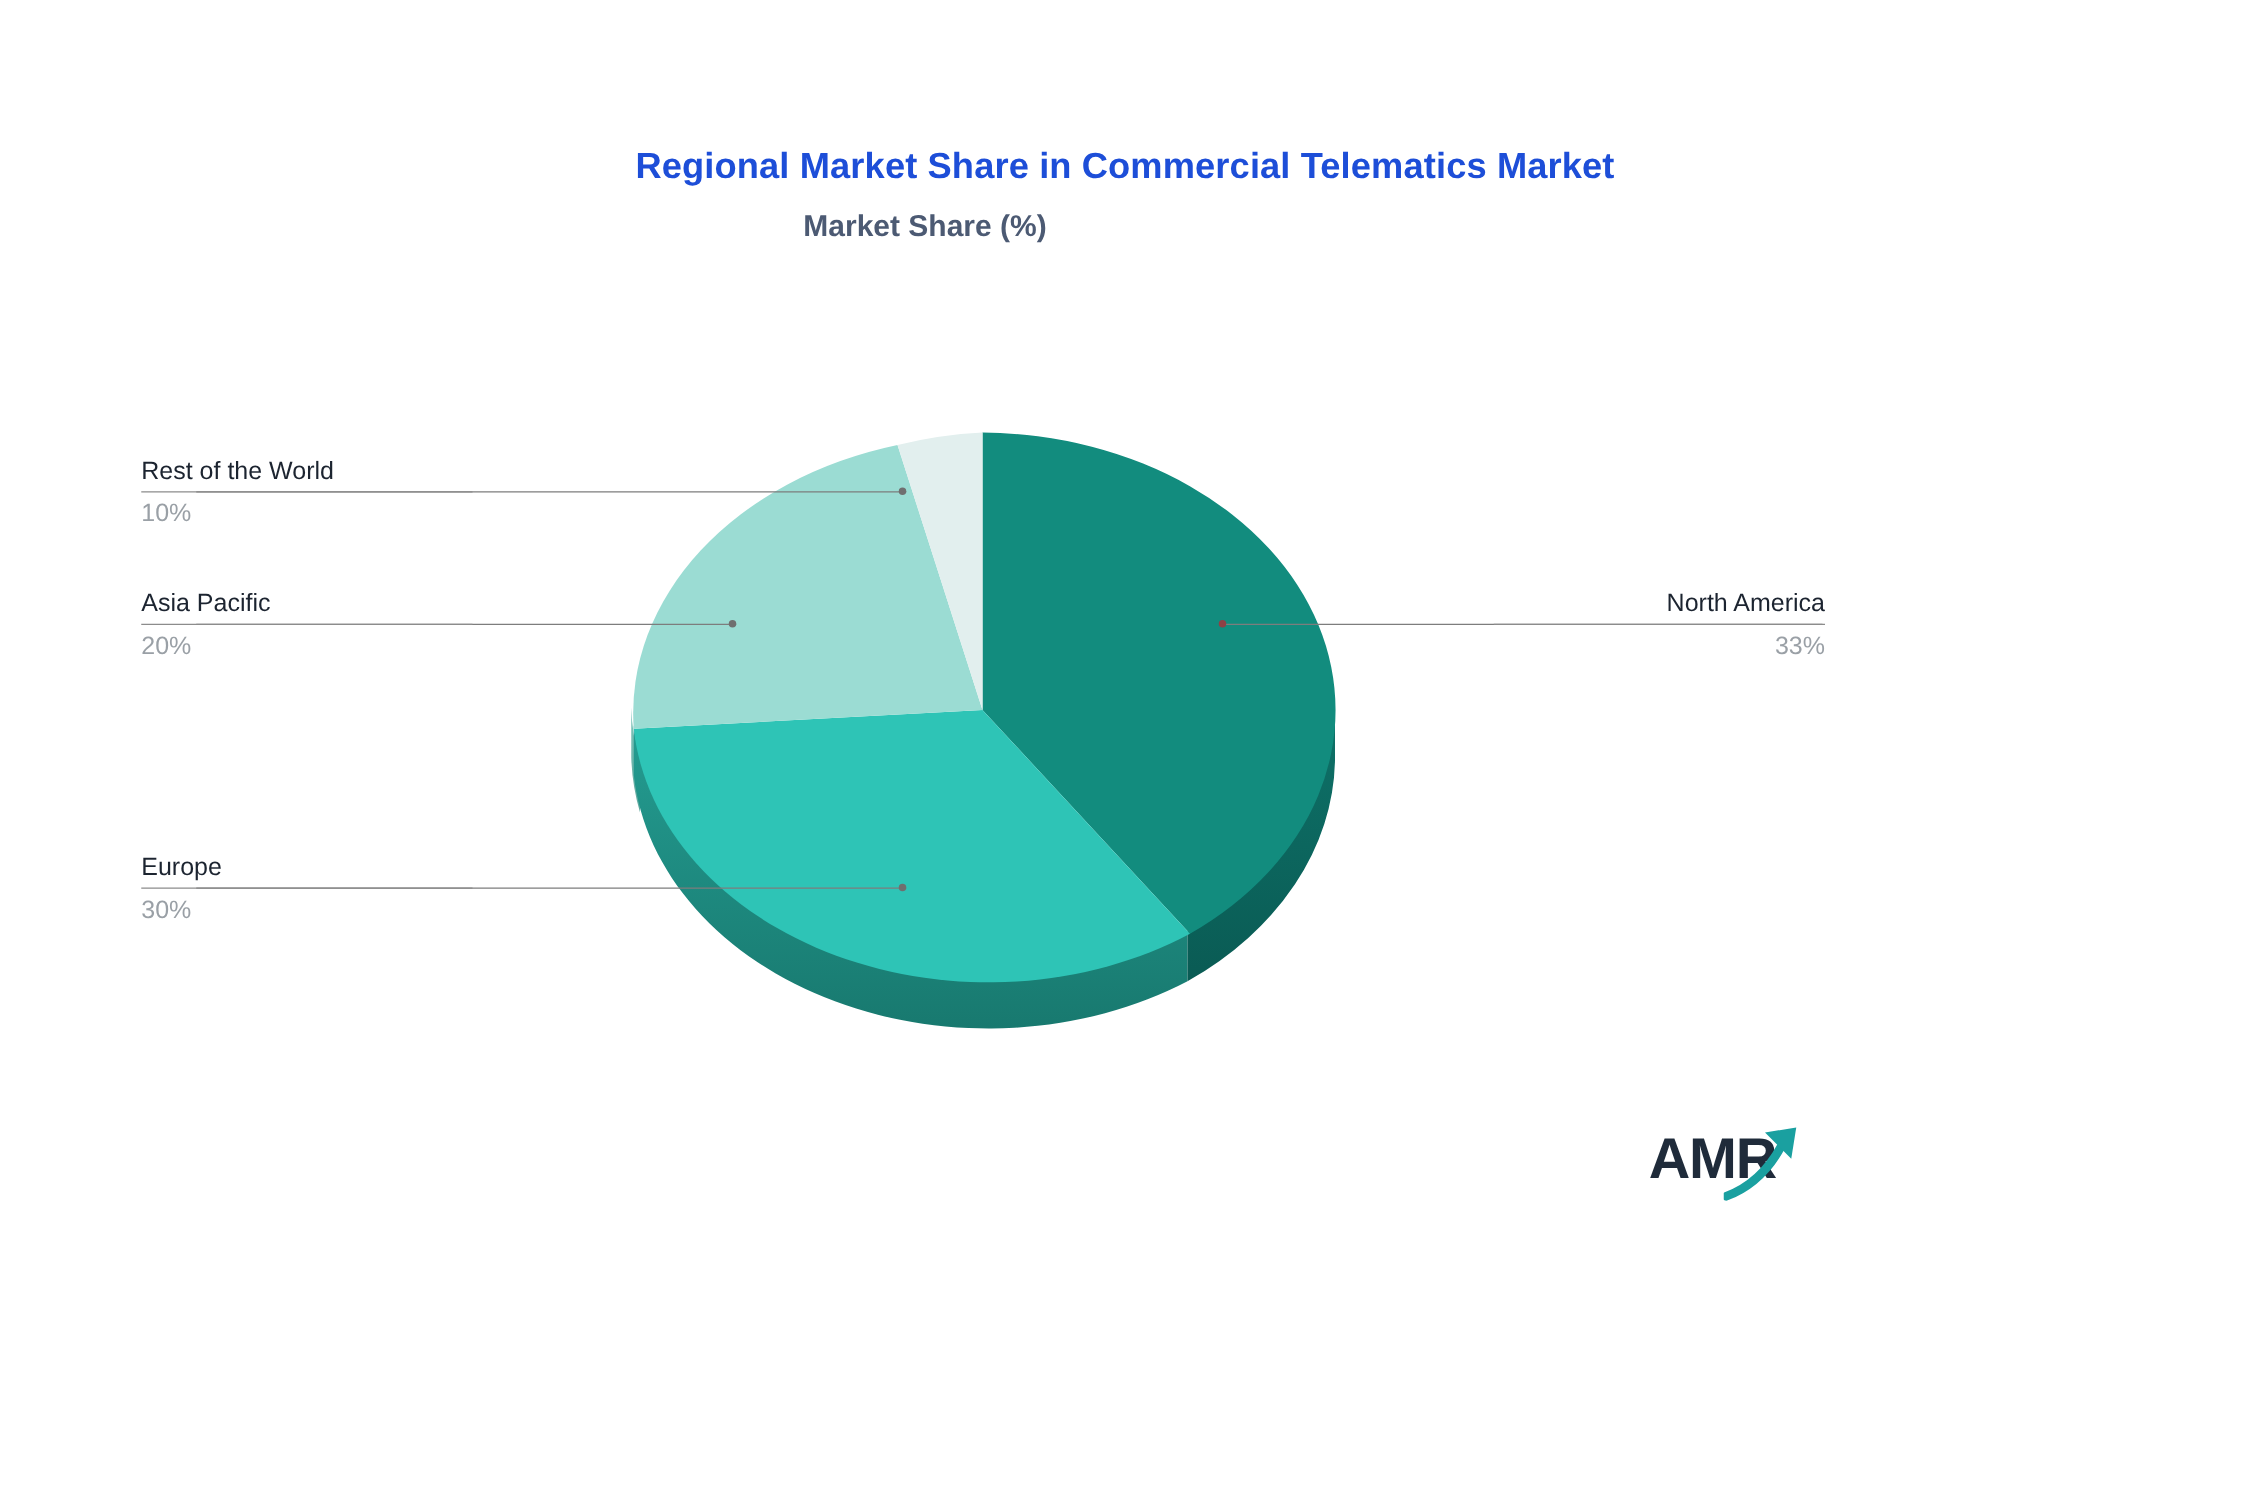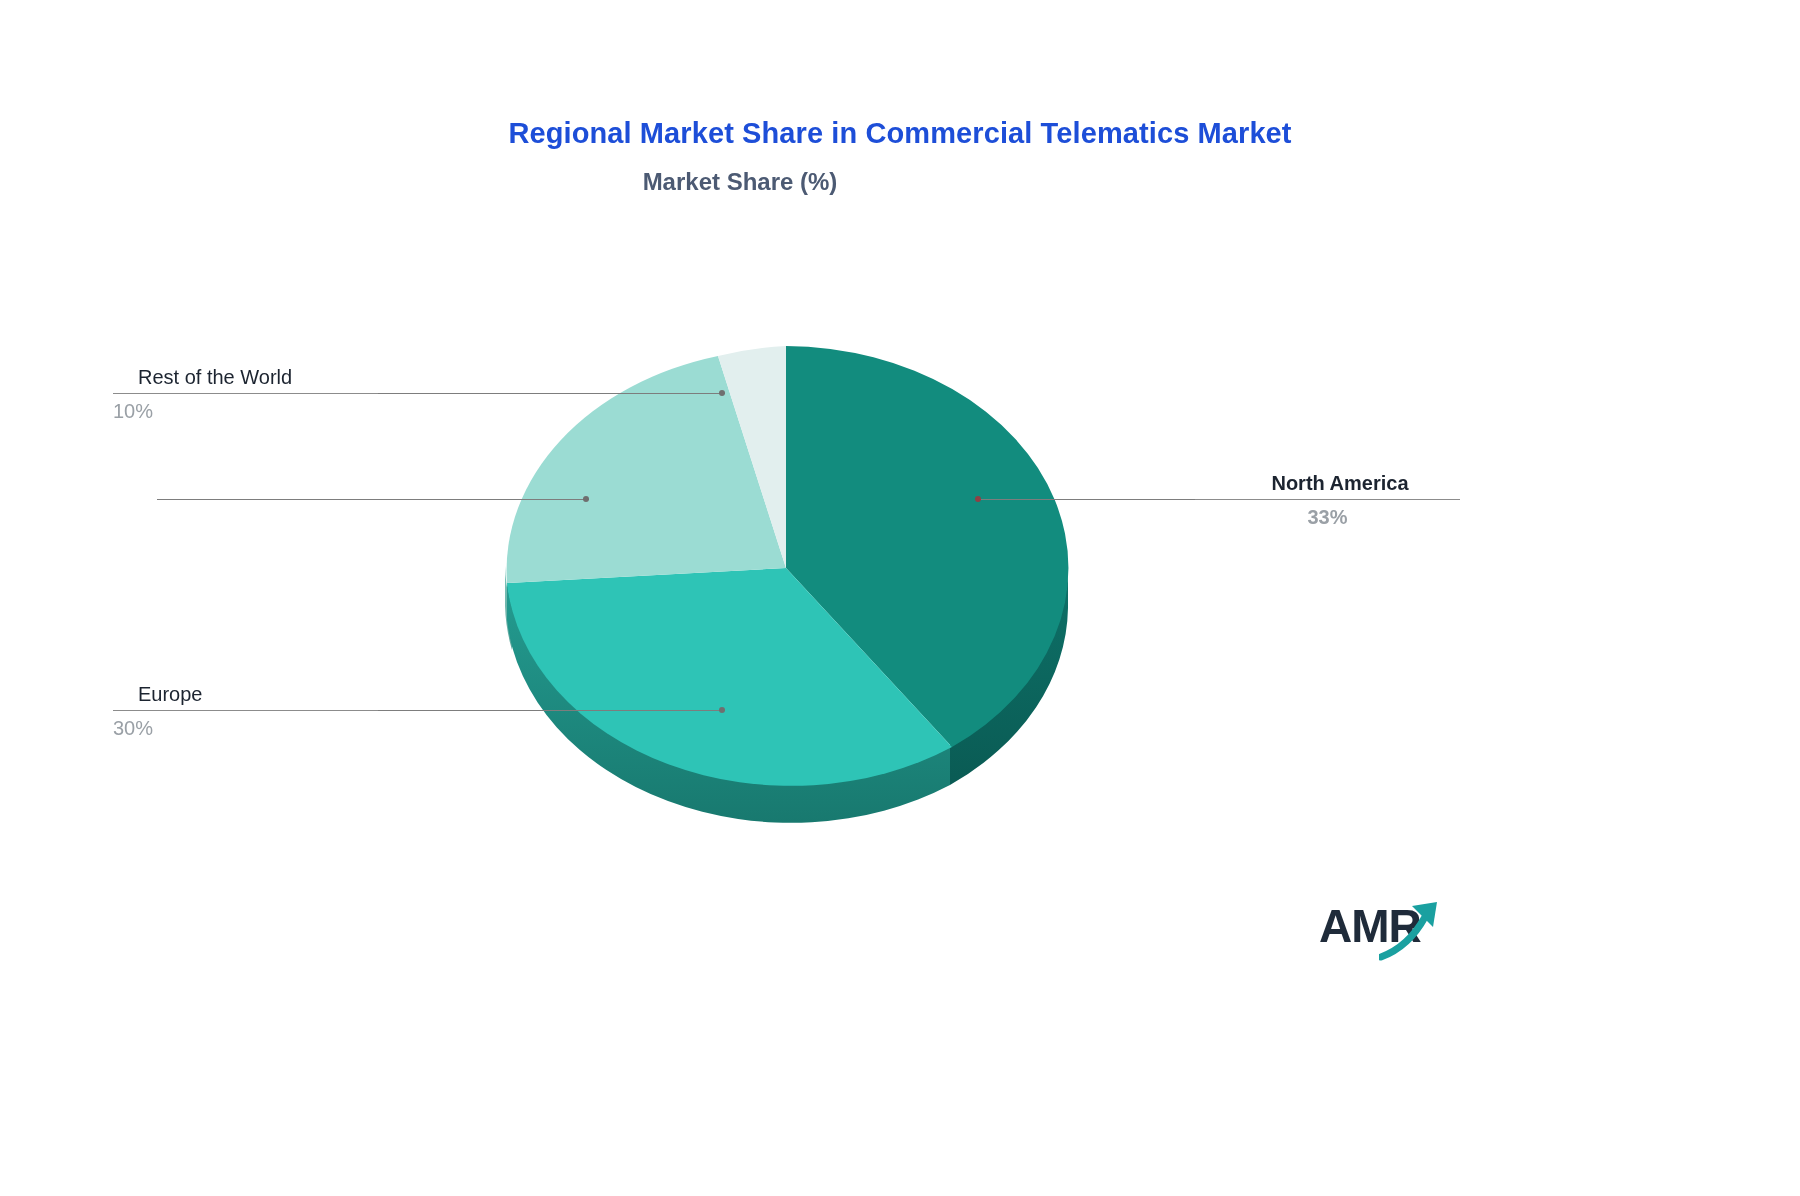--- a/index.html
+++ b/index.html
@@ -22,30 +22,30 @@
   #subtitle {
     position:absolute; left:0; top:168px; width:1480px;
     text-align:center;
     font-size:24px; font-weight:bold; color:#4c5a73;
   }
 
   
   .callout { position:absolute; }
   .callout .cname {
     font-size:20px; color:#1c2430; white-space:nowrap;
-    line-height:26px; padding-bottom:3px;margin-left:25px;
+    line-height:26px; padding-bottom:3px;
   }
   .callout .cval {
     font-size:20px; color:#9aa0a6; white-space:nowrap;
     line-height:26px; padding-top:4px;
   }
   .callout .crule { height:1px; background:#8c8c8c; width:100%; }
 
   .callout.left { text-align:left; }
-  .callout.right { text-align:center;font-weight:bold; }
+  .callout.right { text-align:right; }
 
   
   .leader { position:absolute; background:#7d7d7d; height:1px; }
   .leader-dot {
     position:absolute; width:6px; height:6px; border-radius:50%;
     background:#6f6f6f;
   }
   .leader-dot.red { background:#8f4045; }
 
   
@@ -125,20 +125,25 @@
 
   <div class="leader" style="left:978px; top:499px; width:480px;"></div>
   <div class="leader-dot red" style="left:975px; top:496px;"></div>
 
   <div class="callout left" style="left:113px; top:364px; width:265px;">
     <div class="cname">Rest of the World</div>
     <div class="crule"></div>
     <div class="cval">10%</div>
   </div>
 
+  <div class="callout left" style="left:113px; top:470px; width:265px;">
+    <div class="cname">Asia Pacific</div>
+    <div class="crule"></div>
+    <div class="cval">20%</div>
+  </div>
 
   <div class="callout left" style="left:113px; top:681px; width:265px;">
     <div class="cname">Europe</div>
     <div class="crule"></div>
     <div class="cval">30%</div>
   </div>
 
   <div class="callout right" style="left:1195px; top:470px; width:265px;">
     <div class="cname">North America</div>
     <div class="crule"></div>

